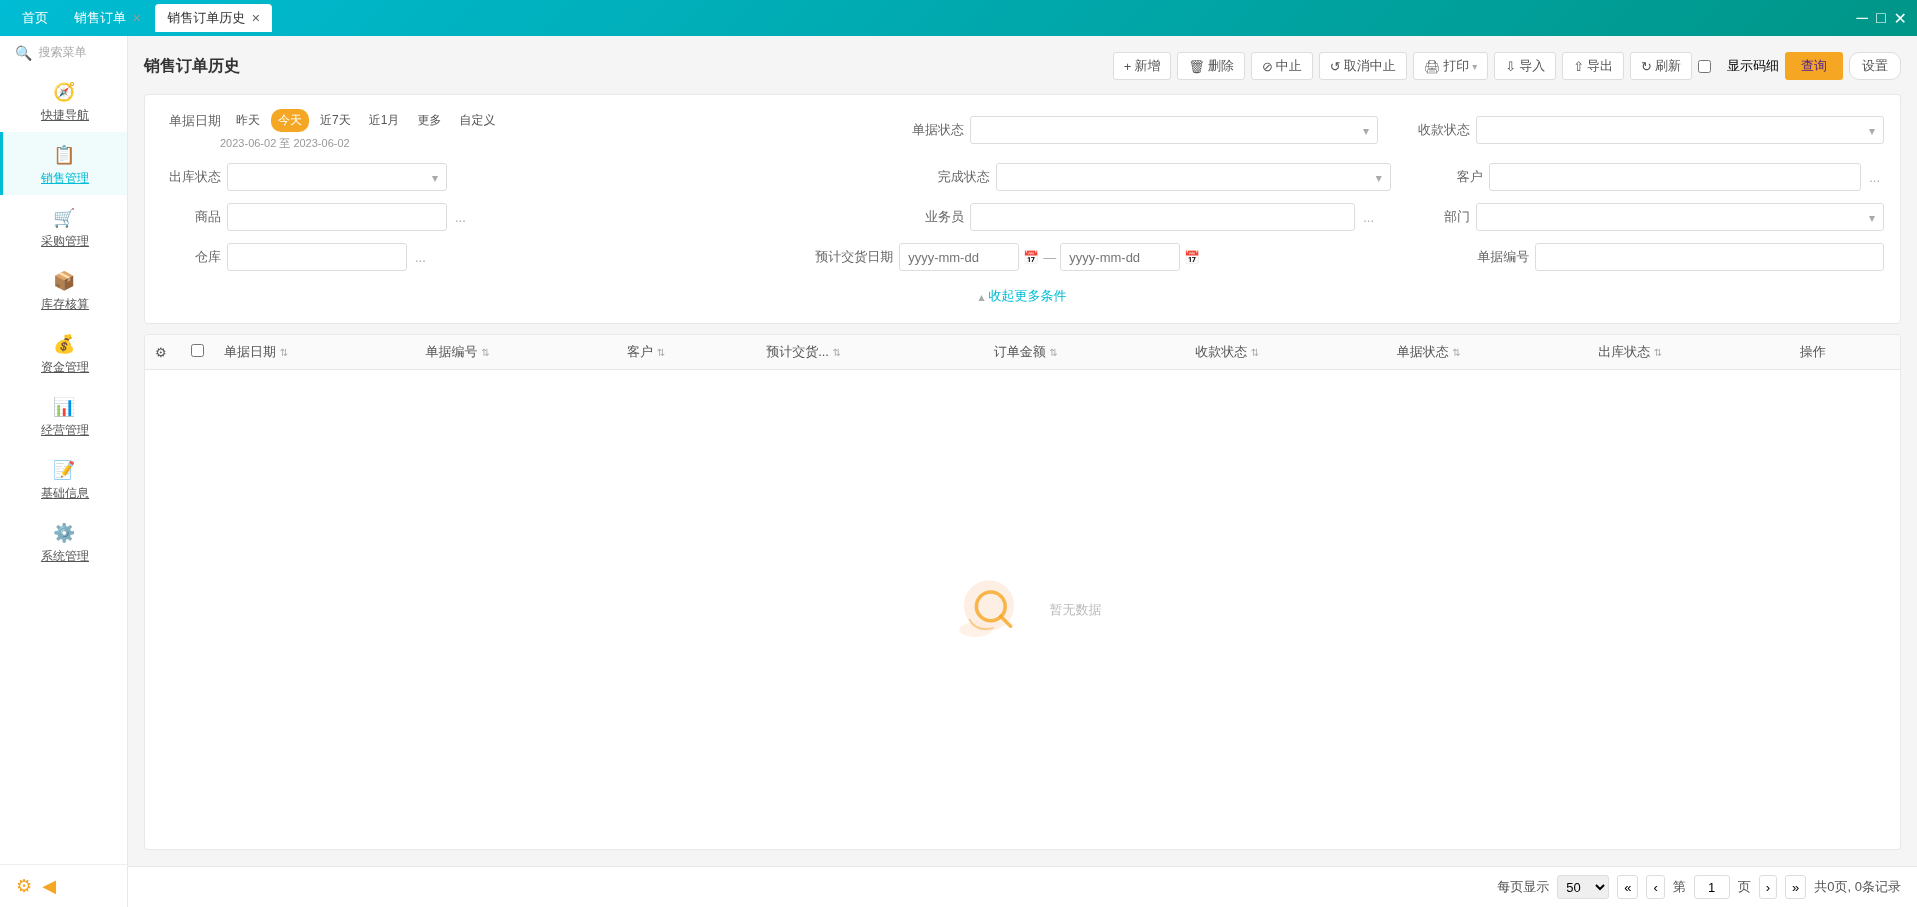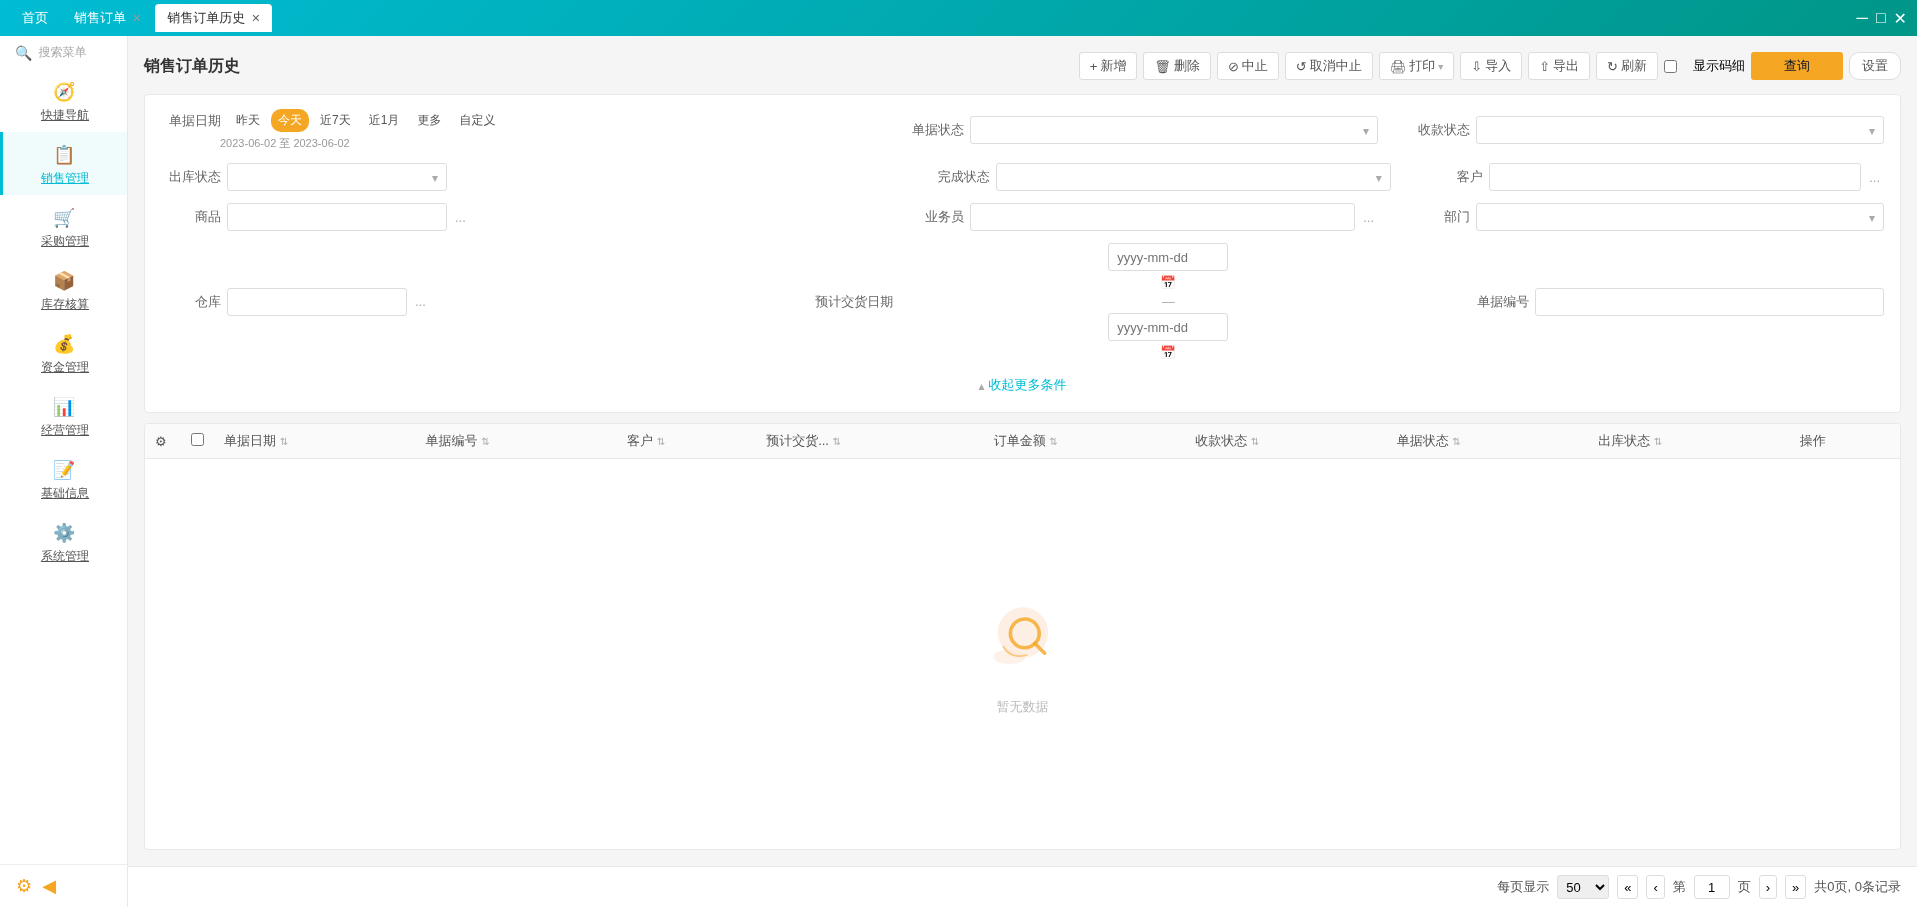--- a/index.html
+++ b/index.html
@@ -122,23 +122,23 @@
       border: 1px solid #ddd;
       border-radius: 3px;
       background: #fff;
       cursor: pointer;
       color: #555;
       font-size: 12px;
     }
     .toolbar-btn .icon { font-size: 13px; }
     .btn-query {
       background: #f5a623;
-      color: #0f172a;
+      color: #4c1d95;
       border: none;
-      padding: 5px 33px;
+      padding: 5px 16px;
       border-radius: 3px;
       cursor: pointer;
       font-size: 13px;
     }
     .btn-settings {
       background: #fff;
       color: #555;
       border: 1px solid #ddd;
       padding: 4px 12px;
       border-radius: 10px;
@@ -271,21 +271,21 @@
     .settings-icon-cell {
       width: 36px;
       text-align: center;
     }
     .checkbox-cell { width: 30px; text-align: center; }
 
     
     .empty-state {
       flex: 1;
       display: flex;
-      flex-direction: column;
+      flex-direction: row;
       align-items: center;
       justify-content: center;
       gap: 16px;
       padding: 60px;
     }
     .empty-icon {
       width: 90px;
       height: 90px;
     }
     .empty-text {
@@ -558,21 +558,21 @@
           <div class="filter-item" style="flex:1.5;">
             <span class="filter-label">仓库</span>
             <div class="filter-value">
               <input class="filter-input" value="" style="max-width: 180px;">
               <span class="filter-ellipsis">...</span>
             </div>
           </div>
           <div class="filter-divider"></div>
           <div class="filter-item" style="flex:1.5;">
             <span class="filter-label">预计交货日期</span>
-            <div class="filter-value" style="gap:4px;flex-direction:column;">
+            <div class="filter-value" style="gap:4px;">
               <input class="filter-input" placeholder="yyyy-mm-dd" style="width: 120px;">
               <span style="color:#aaa;cursor:pointer;">📅</span>
               <span style="color:#aaa;">—</span>
               <input class="filter-input" placeholder="yyyy-mm-dd" style="width: 120px;">
               <span style="color:#aaa;cursor:pointer;">📅</span>
             </div>
           </div>
           <div class="filter-divider"></div>
           <div class="filter-item" style="flex:1;">
             <span class="filter-label">单据编号</span>

